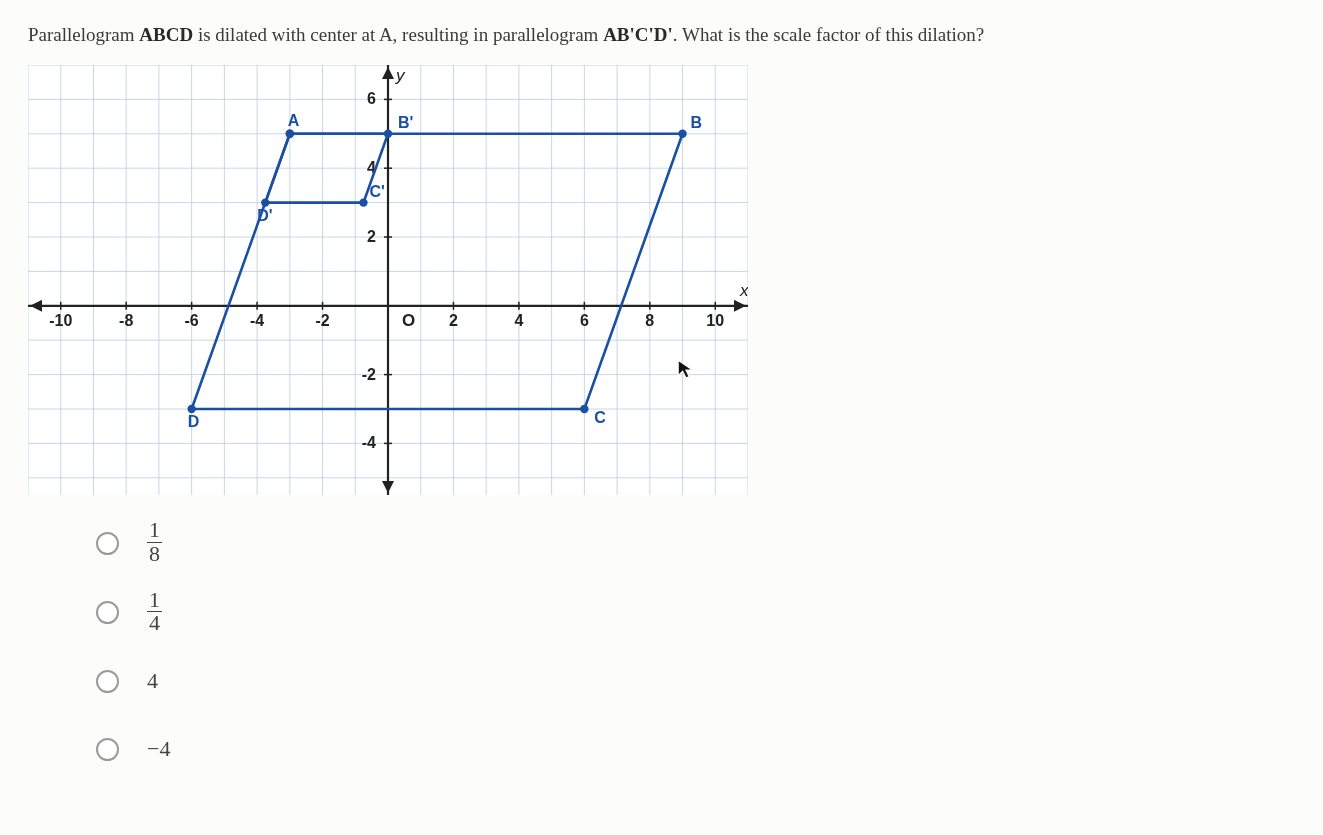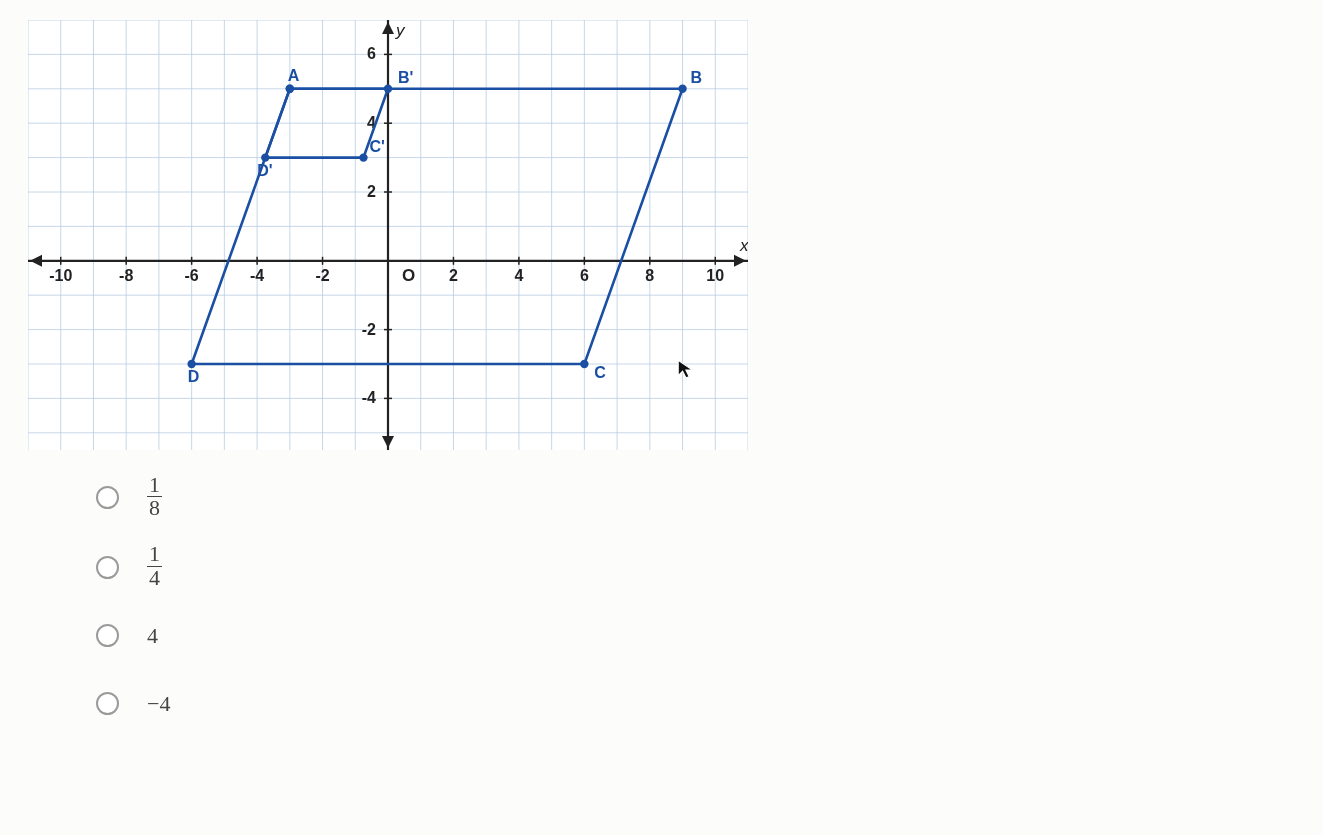--- a/index.html
+++ b/index.html
@@ -15,20 +15,23 @@
 .frac{display:inline-block;text-align:center;line-height:1.02}
 .frac .n{display:block;border-bottom:1.5px solid #444;padding:0 2px}
 .frac .d{display:block;padding:0 2px}
 .cursor{position:absolute;left:676px;top:358px;pointer-events:none}
 .cursor svg{width:22px;height:22px}
 </style>
 </head>
 <body>
 
 <div class="wrap">
+  <div class="question">
+    <span>Parallelogram </span><b>ABCD</b><span> is dilated with center at A, resulting in parallelogram </span><b>AB'C'D'</b><span>. What is the scale factor of this dilation?</span>
+  </div>
 
   <div class="chartbox">
     <svg id="graph" width="720" height="430" viewBox="0 0 720 430">
         <line x1="0" y1="0" x2="0" y2="430" stroke="#b8cde2" stroke-width="0.8"></line>
         <line x1="32.72727272727273" y1="0" x2="32.72727272727273" y2="430" stroke="#b8cde2" stroke-width="0.8"></line>
         <line x1="65.45454545454545" y1="0" x2="65.45454545454545" y2="430" stroke="#b8cde2" stroke-width="0.8"></line>
         <line x1="98.18181818181817" y1="0" x2="98.18181818181817" y2="430" stroke="#b8cde2" stroke-width="0.8"></line>
         <line x1="130.9090909090909" y1="0" x2="130.9090909090909" y2="430" stroke="#b8cde2" stroke-width="0.8"></line>
         <line x1="163.63636363636363" y1="0" x2="163.63636363636363" y2="430" stroke="#b8cde2" stroke-width="0.8"></line>
         <line x1="196.36363636363635" y1="0" x2="196.36363636363635" y2="430" stroke="#b8cde2" stroke-width="0.8"></line>

